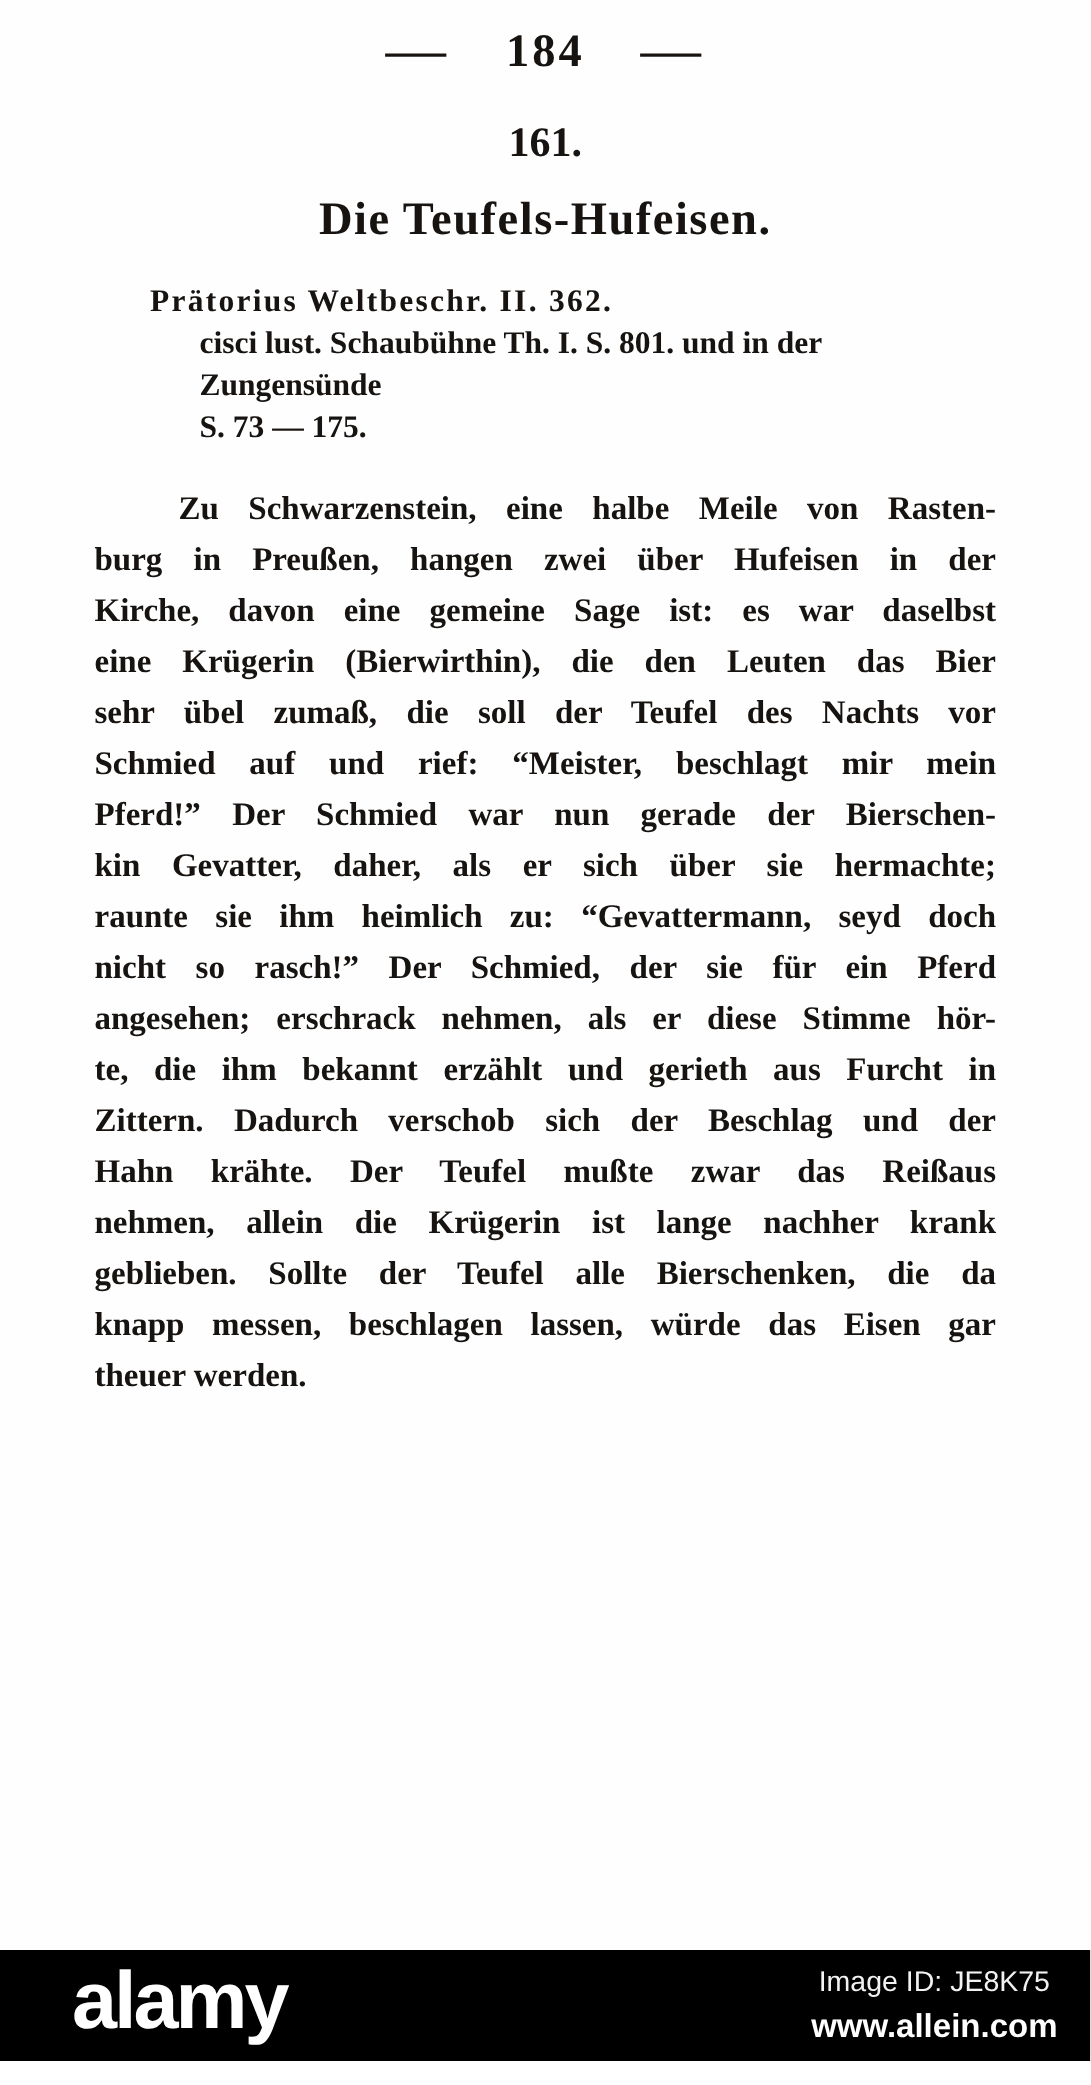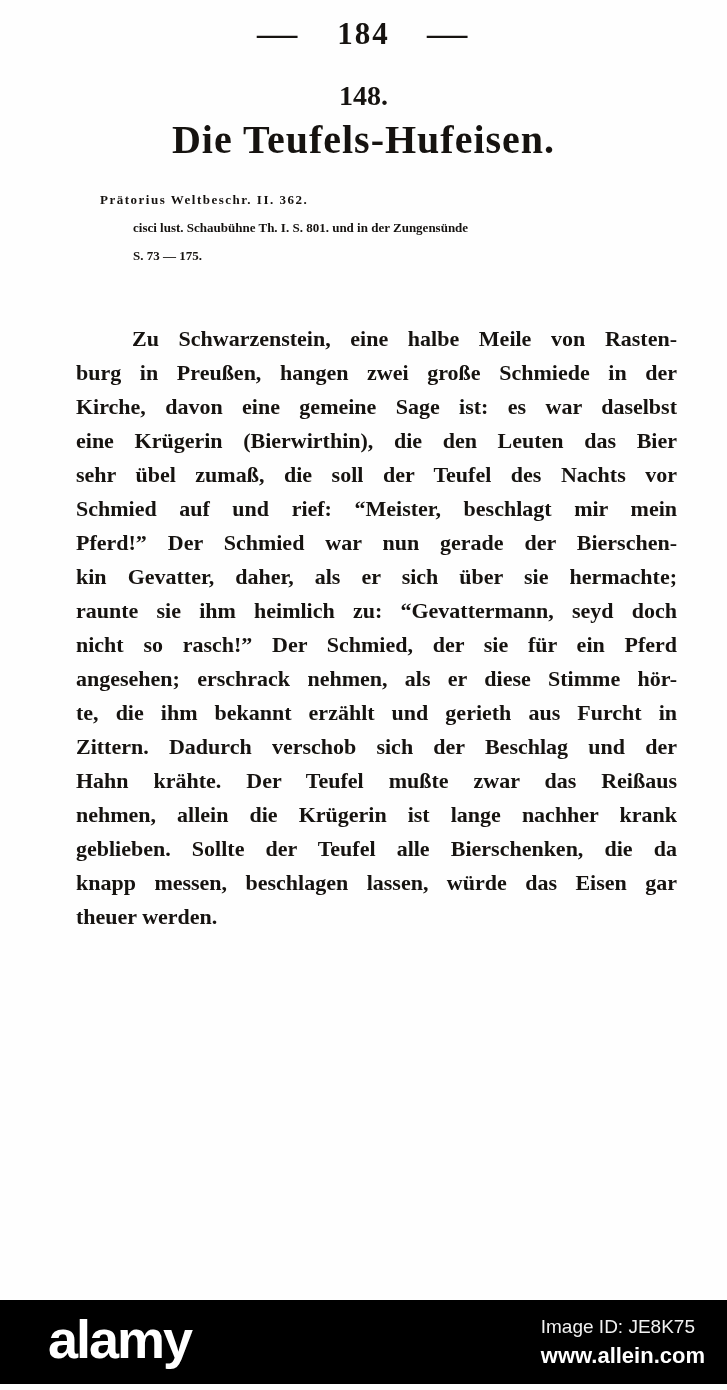--- a/index.html
+++ b/index.html
@@ -49,95 +49,94 @@
     top: 80px;
     left: 0;
     width: 727px;
     text-align: center;
     font-size: 28px;
     font-weight: 700;
   }
 
   .story-title {
     position: absolute;
-    top: 116px;
+    top: 128px;
     left: 0;
     width: 727px;
     text-align: center;
-    font-size: 40px;
+    font-size: 31px;
     font-weight: 700;
     letter-spacing: 1px;
   }
 
   .citation-block {
     position: absolute;
     top: 186px;
     left: 100px;
     width: 560px;
-    font-size: 13px;
+    font-size: 21px;
     font-weight: 700;
     line-height: 28px;
   }
   .citation-line.src {
     letter-spacing: 1.5px;
   }
   .citation-line.indent {
     padding-left: 33px;
   }
 
   .body-block {
     position: absolute;
     top: 322px;
     left: 63px;
     width: 601px;
     font-size: 22px;
     font-weight: 700;
     line-height: 34px;
-    margin-left: 13px;
   }
   .body-line {
     text-align: justify;
     text-align-last: justify;
     white-space: nowrap;
     height: 34px;
   }
   .body-line.first {
     padding-left: 56px;
   }
   .body-line.last {
     text-align-last: left;
   }
 
   
   .watermark-bar {
     position: absolute;
     left: 0;
     top: 1300px;
     width: 727px;
-    height: 84px;
+    height: 74px;
     background: #000000;
     color: #ffffff;
     font-family: "Liberation Sans", "DejaVu Sans", sans-serif;
     display: flex;
     align-items: center;
     justify-content: space-between;
     box-sizing: border-box;
     padding: 0 22px 0 48px;
   }
   .wm-logo {
     font-size: 54px;
     font-weight: 700;
     letter-spacing: -2px;
     line-height: 1;
     padding-bottom: 6px;
   }
   .wm-right {
     display: flex;
     flex-direction: column;
-    align-items: flex-start;
+    align-items: center;
     gap: 5px;
   }
   .wm-image-id {
     font-size: 19px;
     font-weight: 400;
     color: #f2f2f2;
   }
   .wm-url {
     font-size: 22px;
     font-weight: 700;
@@ -149,33 +148,33 @@
 <div class="stage">
 
   <div class="scan-page">
 
     <div class="page-number-row">
       <span class="rule">—</span>
       <span>184</span>
       <span class="rule">—</span>
     </div>
 
-    <div class="section-number">148.</div>
+    <div class="section-number">161.</div>
 
     <div class="story-title">Die Teufels-Hufeisen.</div>
 
     <div class="citation-block">
       <div class="citation-line src">Prätorius Weltbeschr. II. 362.</div>
       <div class="citation-line indent">cisci lust. Schaubühne Th. I. S. 801. und in der Zungensünde</div>
       <div class="citation-line indent">S. 73 — 175.</div>
     </div>
 
     <div class="body-block">
       <div class="body-line first">Zu Schwarzenstein, eine halbe Meile von Rasten-</div>
-      <div class="body-line">burg in Preußen, hangen zwei große Schmiede in der</div>
+      <div class="body-line">burg in Preußen, hangen zwei über Hufeisen in der</div>
       <div class="body-line">Kirche, davon eine gemeine Sage ist: es war daselbst</div>
       <div class="body-line">eine Krügerin (Bierwirthin), die den Leuten das Bier</div>
       <div class="body-line">sehr übel zumaß, die soll der Teufel des Nachts vor</div>
       <div class="body-line">Schmied auf und rief: “Meister, beschlagt mir mein</div>
       <div class="body-line">Pferd!”  Der Schmied war nun gerade der Bierschen-</div>
       <div class="body-line">kin Gevatter, daher, als er sich über sie hermachte;</div>
       <div class="body-line">raunte sie ihm heimlich zu: “Gevattermann, seyd doch</div>
       <div class="body-line">nicht so rasch!”  Der Schmied, der sie für ein Pferd</div>
       <div class="body-line">angesehen; erschrack nehmen, als er diese Stimme hör-</div>
       <div class="body-line">te, die ihm bekannt erzählt und gerieth aus Furcht in</div>

